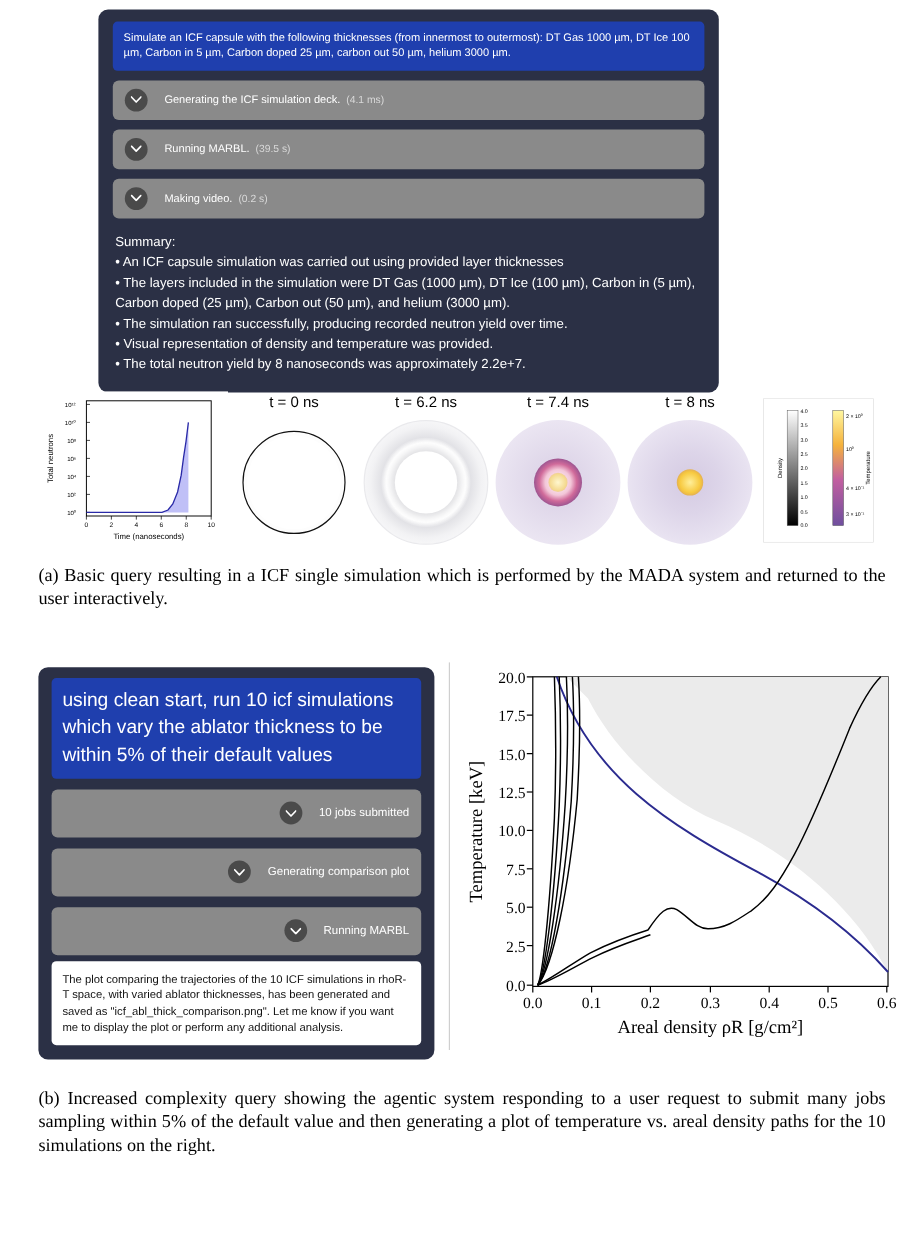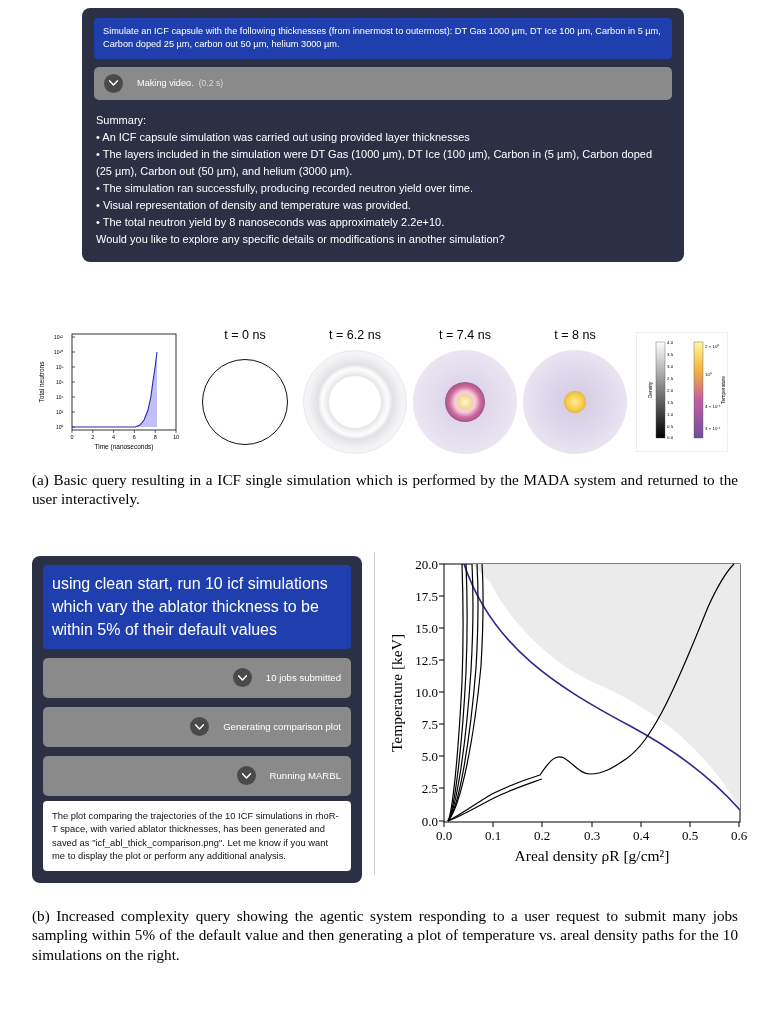--- a/index.html
+++ b/index.html
@@ -24,21 +24,21 @@
   }
   .chat-panel {
     background: #2b3045;
     border-radius: 8px;
     padding: 10px 12px 14px 12px;
     box-sizing: border-box;
   }
   .fig-a .chat-panel {
     position: absolute;
     left: 82px; top: 8px;
-    width: 602px;
+    width: 517px;
   }
   .user-bubble {
     background: #1f3fae;
     color: #ffffff;
     border-radius: 4px;
     font-family: "Liberation Sans", sans-serif;
     font-size: 9.2px;
     line-height: 1.45;
     padding: 7px 9px;
   }
@@ -149,40 +149,57 @@
   }
 </style>
 </head>
 <body>
 
 <div class="fig-a">
 
   <div class="chat-panel">
     <div class="user-bubble">Simulate an ICF capsule with the following thicknesses (from innermost to outermost): DT Gas 1000 µm, DT Ice 100 µm, Carbon in 5 µm, Carbon doped 25 µm, carbon out 50 µm, helium 3000 µm.</div>
 
-
+    <div class="step-row">
+      <span class="chevron">
+        <svg width="9" height="6" viewBox="0 0 9 6">
+            <path d="M0.5 0.8 L4.5 5 L8.5 0.8" fill="none" stroke="#ffffff" stroke-width="1.4" stroke-linecap="round" stroke-linejoin="round"></path>
+          </svg>
+      </span>
+      <span class="step-label">Generating the ICF simulation deck.</span>
+      <span class="step-time">(4.1 ms)</span>
+    </div>
+
+    <div class="step-row">
+      <span class="chevron">
+        <svg width="9" height="6" viewBox="0 0 9 6">
+            <path d="M0.5 0.8 L4.5 5 L8.5 0.8" fill="none" stroke="#ffffff" stroke-width="1.4" stroke-linecap="round" stroke-linejoin="round"></path>
+          </svg>
+      </span>
+      <span class="step-label">Running MARBL.</span>
+      <span class="step-time">(39.5 s)</span>
+    </div>
 
     <div class="step-row">
       <span class="chevron">
         <svg width="9" height="6" viewBox="0 0 9 6">
             <path d="M0.5 0.8 L4.5 5 L8.5 0.8" fill="none" stroke="#ffffff" stroke-width="1.4" stroke-linecap="round" stroke-linejoin="round"></path>
           </svg>
       </span>
       <span class="step-label">Making video.</span>
       <span class="step-time">(0.2 s)</span>
     </div>
 
     <div class="summary">
       <span class="bullet">Summary:</span>
       <span class="bullet">• An ICF capsule simulation was carried out using provided layer thicknesses</span>
       <span class="bullet">• The layers included in the simulation were DT Gas (1000 µm), DT Ice (100 µm), Carbon in (5 µm), Carbon doped (25 µm), Carbon out (50 µm), and helium (3000 µm).</span>
       <span class="bullet">• The simulation ran successfully, producing recorded neutron yield over time.</span>
       <span class="bullet">• Visual representation of density and temperature was provided.</span>
-      <span class="bullet">• The total neutron yield by 8 nanoseconds was approximately 2.2e+10.</span>
-      <span class="bullet">Would you like to explore any specific details or modifications in another simulation?</span>
+      <span class="bullet">• The total neutron yield by 8 nanoseconds was approximately 2.2e+7.</span>
     </div>
   </div>
 
   <div class="plots-a">
 
     <svg width="160" height="134" viewBox="0 0 160 134" style="position:absolute;left:30px;top:0;">
       <rect x="0" y="0" width="160" height="134" fill="#ffffff"></rect>
       <rect x="42" y="8" width="104" height="96" fill="#ffffff" stroke="#000" stroke-width="0.8"></rect>
 
       <g font-family="Liberation Sans, sans-serif" font-size="5" fill="#000">

